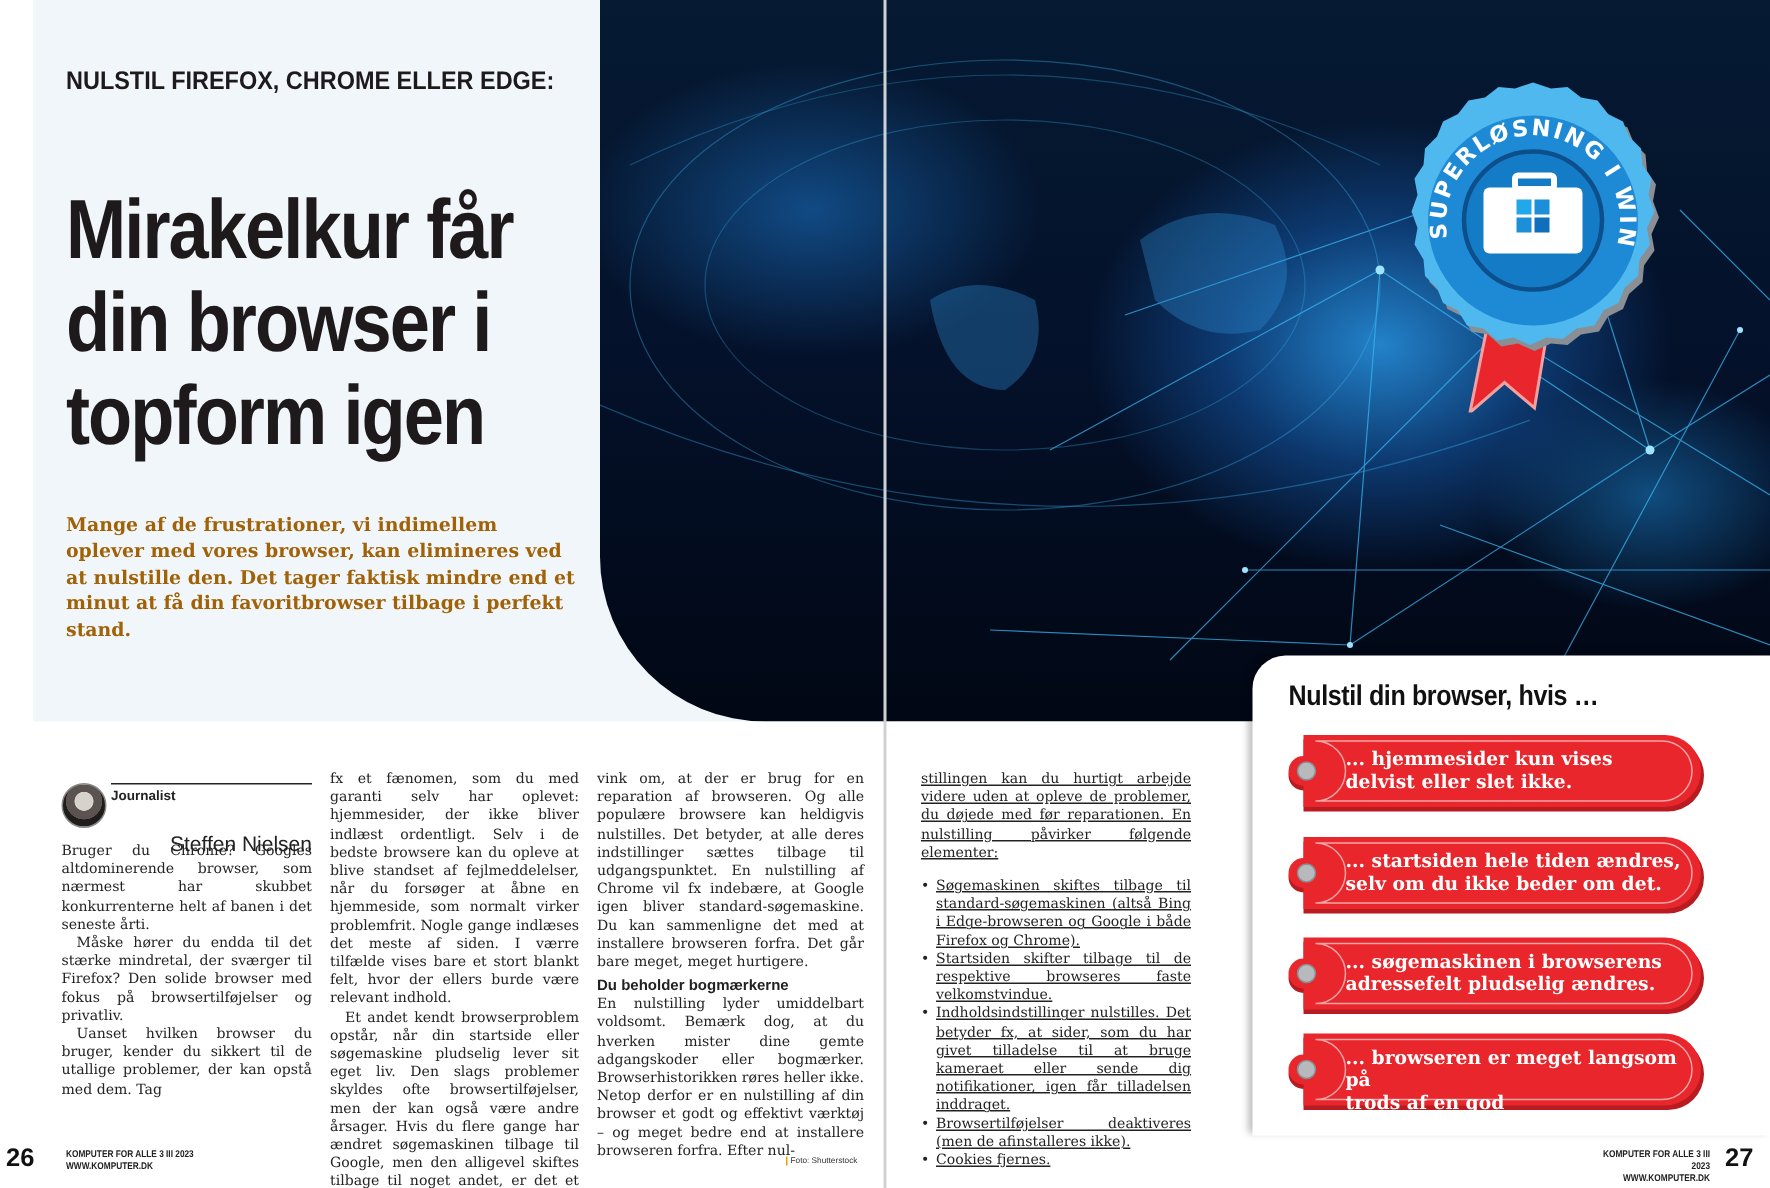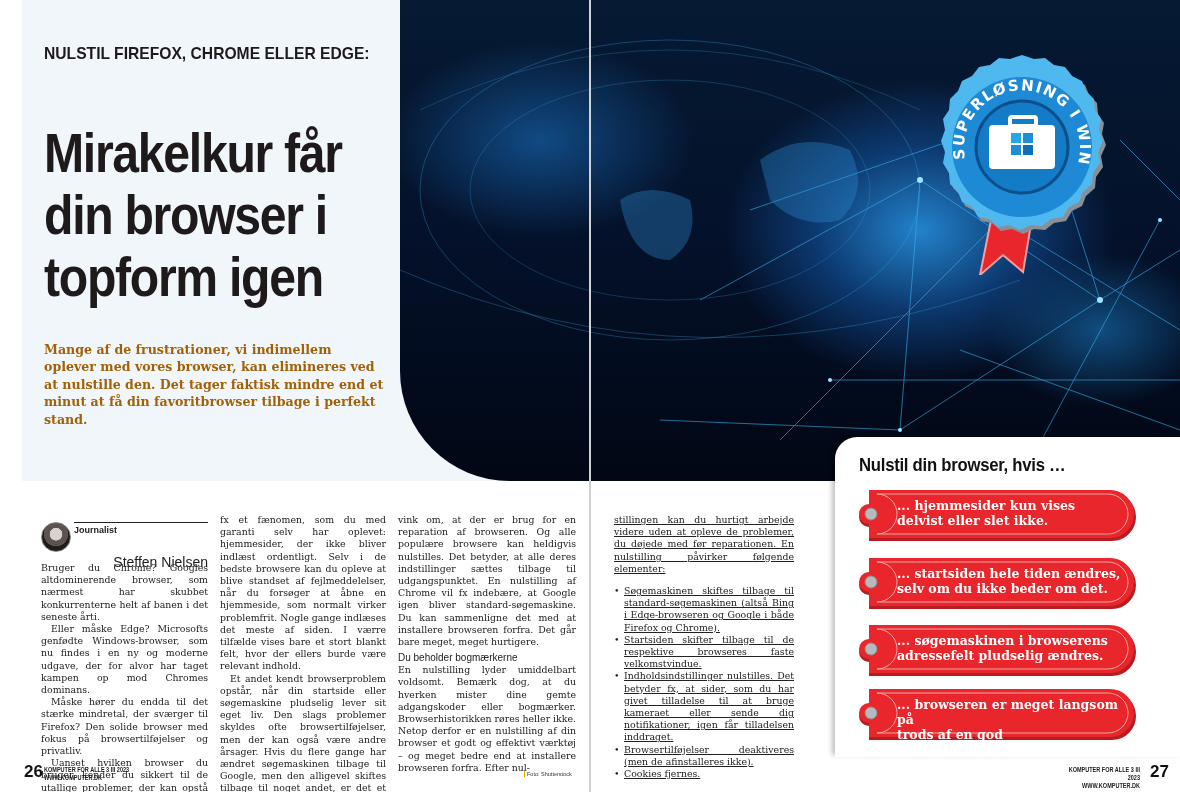--- a/index.html
+++ b/index.html
@@ -88,21 +88,21 @@
   }
 
   
   .col {
     position: absolute; font-family: "DejaVu Serif", serif; font-size: 9.4px;
     line-height: 12.2px; color: #222; text-align: justify; hyphens: manual;
   }
   .col p { margin: 0; }
   .col p.indent { text-indent: 10px; }
   .col h4 {
-    font-family: "Liberation Sans", sans-serif; font-weight: normal; font-size: 10px; line-height: 12px;
+    font-family: "Liberation Sans", sans-serif; font-weight: bold; font-size: 10px; line-height: 12px;
   }
   .col ul { list-style: none; }
   .col li { position: relative; padding-left: 10px; }
   .col li::before { content: "•"; position: absolute; left: 0; top: 0; }
 
   
   .folio {
     position: absolute; top: 762px; font-family: "Liberation Sans", sans-serif; font-weight: bold;
     font-size: 17px; color: #111;
   }
@@ -198,21 +198,20 @@
 </h1>
 <p class="standfirst">Mange af de frustrationer, vi indimellem oplever med vores browser, kan elimineres ved at nulstille den. Det tager faktisk mindre end et minut at få din favoritbrowser tilbage i perfekt stand.</p>
 
 <div class="avatar"></div>
 <div class="byline-rule"></div>
 <div class="byline-role">Journalist</div>
 <div class="byline-name">Steffen Nielsen</div>
 
 <div class="col" style="left:41px; top:562px; width:167px;">
   <p>Bruger du Chrome? Googles altdominerende browser, som nærmest har skubbet konkurrenterne helt af banen i det seneste årti.</p>
-  <p class="indent">Eller måske Edge? Microsofts genfødte Windows-browser, som nu findes i en ny og moderne udgave, der for alvor har taget kampen op mod Chromes dominans.</p>
   <p class="indent">Måske hører du endda til det stærke mindretal, der sværger til Firefox? Den solide browser med fokus på browsertilføjelser og privatliv.</p>
   <p class="indent">Uanset hvilken browser du bruger, kender du sikkert til de utallige problemer, der kan opstå med dem. Tag</p>
 </div>
 
 <div class="col" style="left:220px; top:514px; width:166px;">
   <p>fx et fænomen, som du med garanti selv har oplevet: hjemmesider, der ikke bliver indlæst ordentligt. Selv i de bedste browsere kan du opleve at blive standset af fejlmeddelelser, når du forsøger at åbne en hjemmeside, som normalt virker problemfrit. Nogle gange indlæses det meste af siden. I værre tilfælde vises bare et stort blankt felt, hvor der ellers burde være relevant indhold.</p>
   <p class="indent">Et andet kendt browserproblem opstår, når din startside eller søgemaskine pludselig lever sit eget liv. Den slags problemer skyldes ofte browsertilføjelser, men der kan også være andre årsager. Hvis du flere gange har ændret søgemaskinen tilbage til Google, men den alligevel skiftes tilbage til noget andet, er det et kraftigt</p>
 </div>
 
 <div class="col" style="left:398px; top:514px; width:178px;">
@@ -281,21 +280,21 @@
       <path d="M22 5 H253 A20 20 0 0 1 253 45 H22 A20 20 0 0 0 22 5 Z" fill="none" stroke="#f0a6a6" stroke-width="1"></path>
       <circle cx="16" cy="25" r="6" fill="#b7b9bd" stroke="#8a8c90" stroke-width="1"></circle>
     </svg>
     <div class="tag-text">
       <div>... browseren er meget langsom på</div>
       <div>trods af en god internetforbindelse.</div>
     </div>
   </div>
 </div>
 
-<div class="folio" style="left:24px;">26</div>
+<div class="folio" style="left:4px;">26</div>
 <div class="footer-line" style="left:44px; top:766px; transform-origin:left;">
   <div>KOMPUTER FOR ALLE 3 III 2023</div>
   <div>WWW.KOMPUTER.DK</div>
 </div>
 <div class="credit">Foto: Shutterstock</div>
 
 <div class="footer-line" style="left:1040px; top:766px; width:100px; text-align:right; transform-origin:right;">
   <div>KOMPUTER FOR ALLE 3 III 2023</div>
   <div>WWW.KOMPUTER.DK</div>
 </div>

